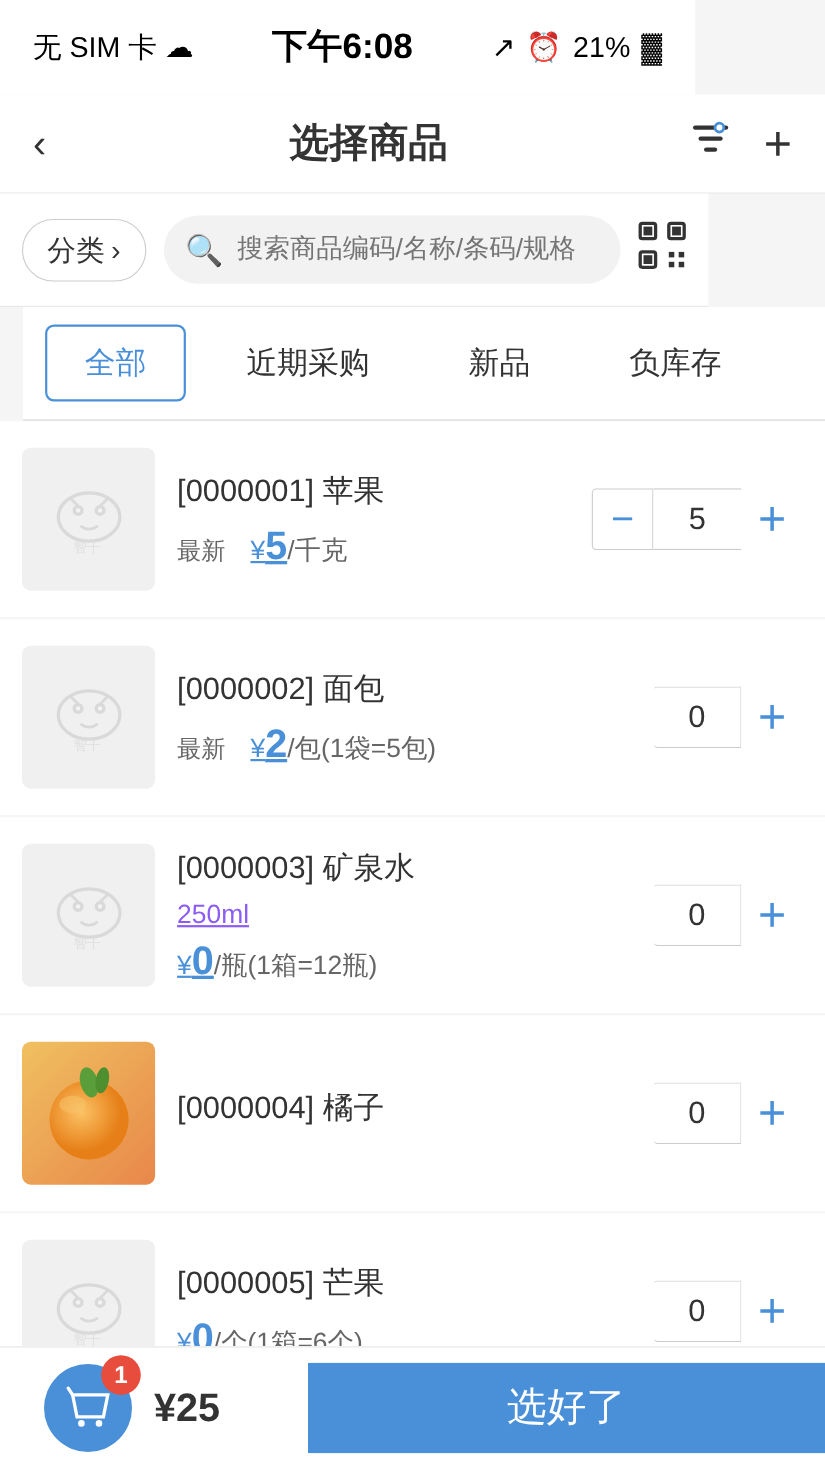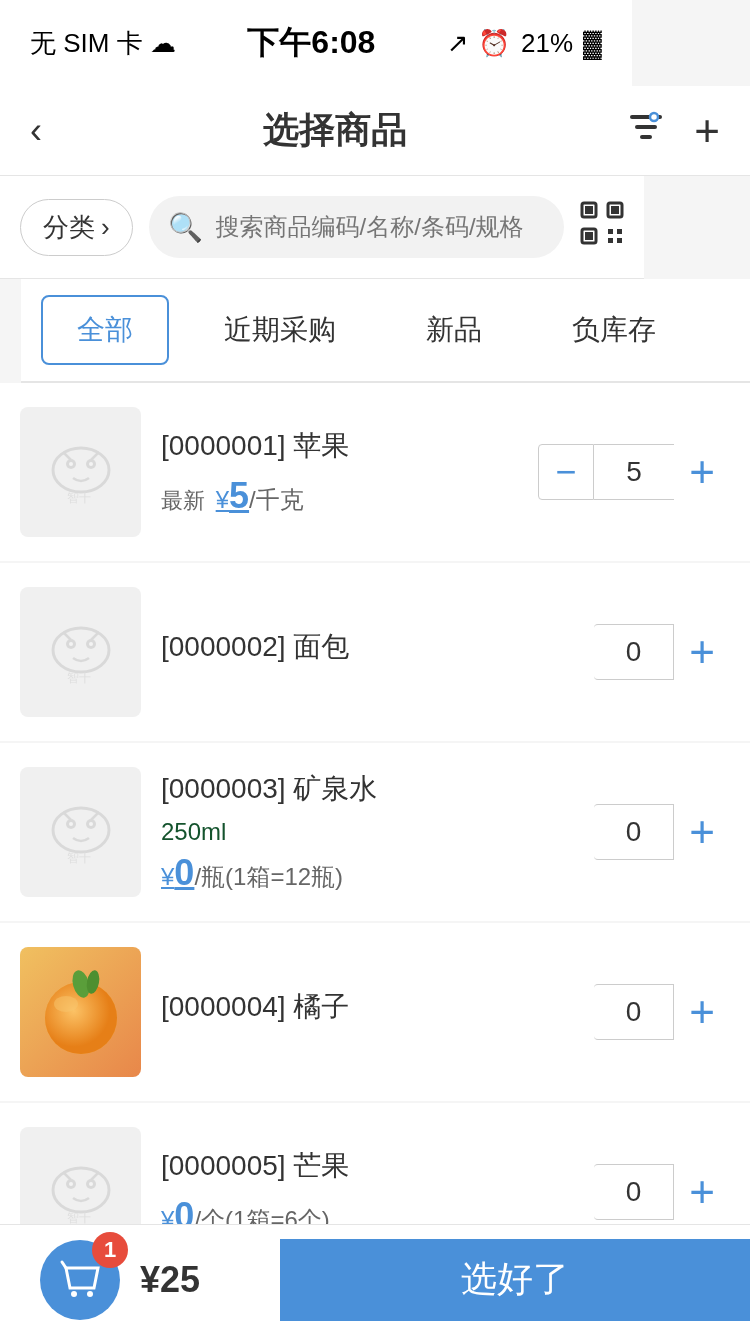--- a/index.html
+++ b/index.html
@@ -153,22 +153,23 @@
       padding: 0 20px;
     }
     .product-name {
       font-size: 28px;
       color: #333;
       font-weight: 500;
       margin-bottom: 10px;
     }
     .product-spec {
       font-size: 24px;
-      color: #14532d;
+      color: #8b5cf6;
       margin-bottom: 6px;
+      text-decoration: underline;
     }
     .product-price {
       font-size: 24px;
       color: #333;
     }
     .price-value {
       color: #4a90d9;
       font-size: 36px;
       font-weight: 600;
       text-decoration: underline;
@@ -178,21 +179,21 @@
       font-size: 24px;
       text-decoration: underline;
     }
     .price-unit {
       font-size: 24px;
       color: #666;
     }
     .latest-label {
       font-size: 22px;
       color: #666;
-      margin-right: 4px;
+      margin-right: 16px;
     }
 
     
     .qty-control {
       display: flex;
       align-items: center;
       gap: 0;
       flex-shrink: 0;
     }
     .qty-btn {
@@ -399,20 +400,24 @@
         <circle cx="50" cy="32" r="5" fill="#999"></circle>
         <circle cx="30" cy="32" r="2" fill="#fff"></circle>
         <circle cx="50" cy="32" r="2" fill="#fff"></circle>
         <path d="M32 46 Q40 52 48 46" fill="none" stroke="#999" stroke-width="2.5"></path>
         <path d="M22 20 L30 28 M58 20 L50 28" stroke="#999" stroke-width="2.5"></path>
         <text x="26" y="70" font-size="12" fill="#aaa" font-family="sans-serif">智十</text>
       </svg>
     </div>
     <div class="product-info">
       <div class="product-name">[0000002] 面包</div>
+      <div class="product-price">
+        <span class="latest-label">最新</span>
+        <span class="price-prefix">¥</span><span class="price-value">2</span><span class="price-unit">/包(1袋=5包)</span>
+      </div>
     </div>
     <div class="qty-control">
       <input class="qty-input" type="text" value="0" style="border-radius: 4px 0px 0px 4px; border-right: 1px solid rgb(204, 204, 204);">
       <span class="qty-plus">+</span>
     </div>
   </div>
 
   <div class="product-item">
     <div class="product-image">
       <svg class="owl-icon" viewBox="0 0 80 80">

